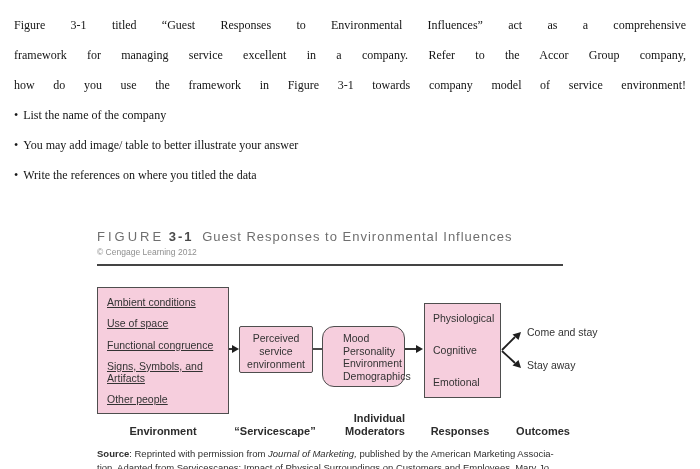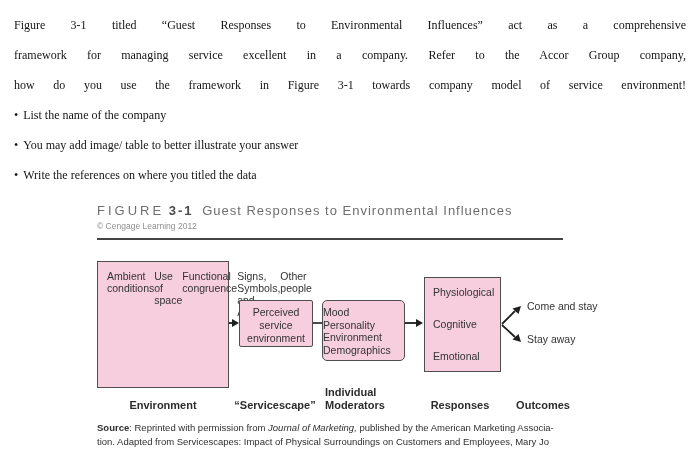--- a/index.html
+++ b/index.html
@@ -14,41 +14,41 @@
     font-family:"Liberation Serif",serif;color:var(--body-text);overflow:hidden;
   }
   
   .question{padding:10px 14px 0 14px;font-size:12px;line-height:30px;}
   .jline{text-align:justify;text-align-last:justify;white-space:normal;}
   .bullet-line{text-align:left;}
   .bullet-line .btxt{margin-left:5px;}
   
   .figure{position:absolute;left:97px;top:203px;width:520px;
     font-family:"Liberation Sans",sans-serif;color:var(--diagram-text);}
-  .fig-title{font-size:13px;color:var(--title-gray);letter-spacing:1px;}
+  .fig-title{font-size:13px;color:var(--title-gray);letter-spacing:1px;margin-top:26px;}
   .fig-title .fig-label{letter-spacing:3px;font-weight:500;}
   .fig-title .fig-num{font-weight:700;color:var(--title-number);letter-spacing:2px;}
   .fig-title .fig-name{margin-left:4px;}
   .fig-copy{font-size:8.5px;color:var(--copyright-gray);margin-top:3px;}
   .fig-rule{width:466px;height:2px;background:var(--rule);margin-top:7px;}
   
   .diagram{position:relative;width:510px;height:165px;margin-top:10px;font-size:10.5px;line-height:13px;}
   .connectors{position:absolute;left:0;top:0;pointer-events:none;}
   .box{position:absolute;background:var(--box-fill);border:1.5px solid var(--box-border);color:var(--diagram-text);}
   .env-box{left:0;top:11px;width:132px;height:127px;padding:8px 9px;
-    display:flex;flex-direction:row;justify-content:space-between;line-height:12px;}
+    display:flex;flex-direction:column;justify-content:space-between;line-height:12px;text-decoration:underline;}
   .sv-box{left:142px;top:50px;width:74px;height:47px;padding:5px 7px;border-radius:2px;text-align:center;}
-  .mod-box{left:225px;top:50px;width:83px;height:61px;padding:5px 0;border-radius:5px;line-height:12.5px;}
+  .mod-box{left:225px;top:50px;width:83px;height:61px;padding:5px 20px;border-radius:12px;line-height:12.5px;}
   .resp-box{left:327px;top:27px;width:77px;height:95px;padding:8px 8px;
     display:flex;flex-direction:column;justify-content:space-between;}
   .outcome{position:absolute;left:430px;color:var(--diagram-text);}
   .outcome-1{top:50px;}
   .outcome-2{top:83px;}
   .col-label{position:absolute;font-weight:700;font-size:11px;color:#2c2c2c;
-    transform:translateX(-50%);text-align:left;line-height:13px;white-space:nowrap;}
+    transform:translateX(-50%);text-align:right;line-height:13px;white-space:nowrap;}
   .col-env{left:66px;top:149px;}
   .col-sv{left:178px;top:149px;}
   .col-mod{left:268px;top:136px;white-space:normal;width:80px;}
   .col-resp{left:363px;top:149px;}
   .col-out{left:446px;top:149px;}
   
   .source{margin-top:6px;font-size:9.5px;line-height:13.5px;color:var(--source-text);width:480px;}
   .source-line{white-space:nowrap;}
   .source .b{font-weight:700;}
   .source .i{font-style:italic;}

